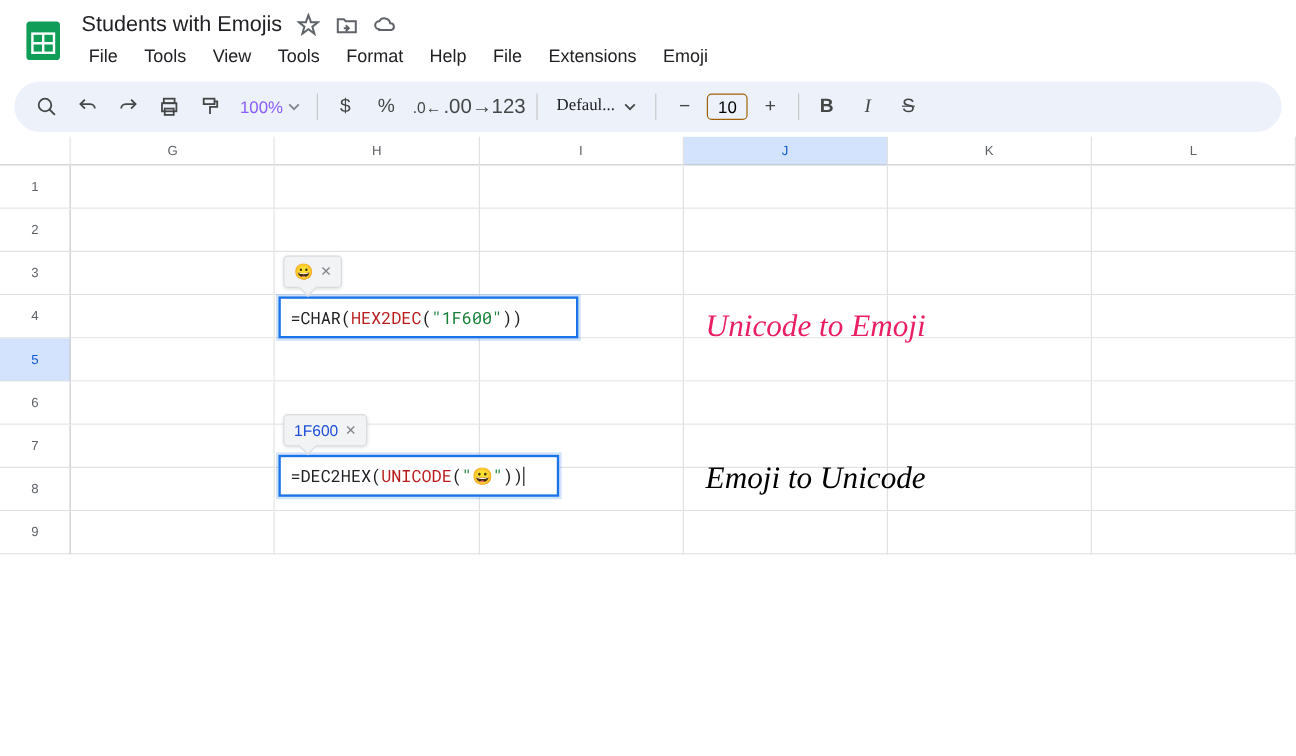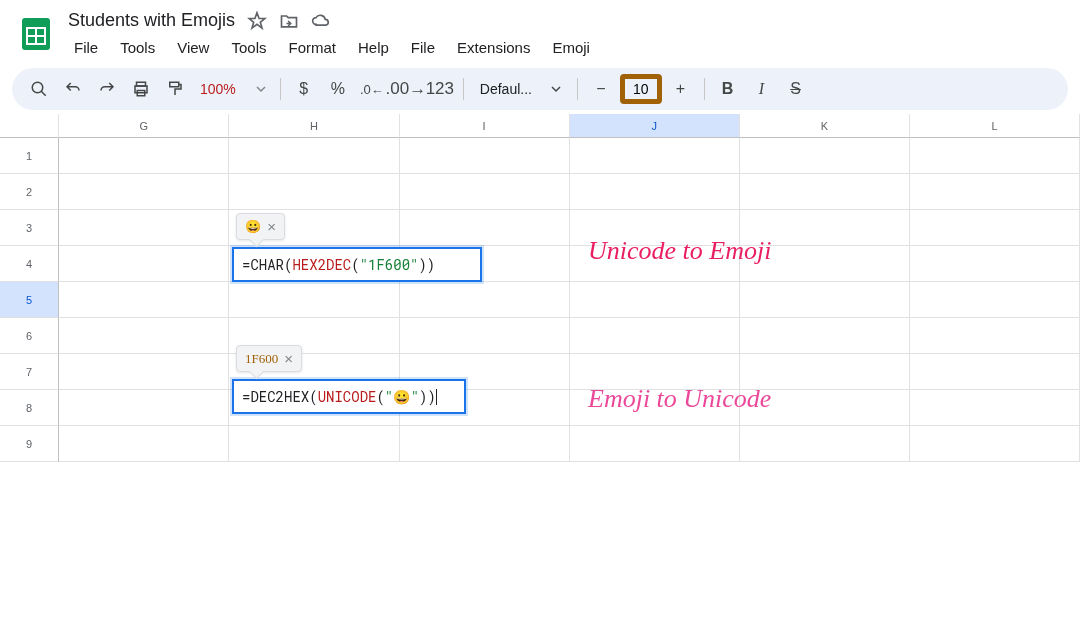--- a/index.html
+++ b/index.html
@@ -11,23 +11,23 @@
     .header-content { flex: 1; }
     .title-row { display: flex; align-items: center; gap: 12px; padding: 2px 0 2px 4px; }
     .doc-title { font-size: 18px; color: #202124; font-weight: 400; }
     .title-icon { color: #5f6368; cursor: pointer; display: flex; align-items: center; }
     .menu-row { display: flex; gap: 2px; padding: 2px 0 8px 0; }
     .menu-item { padding: 4px 10px; font-size: 15px; color: #202124; cursor: pointer; border-radius: 4px; }
     
     .toolbar { margin: 0 12px 2px 12px; padding: 6px 12px; background: #edf2fa; border-radius: 24px; display: flex; align-items: center; gap: 4px; }
     .tb-btn { width: 30px; height: 30px; display: flex; align-items: center; justify-content: center; color: #444746; cursor: pointer; border-radius: 4px; font-size: 16px; }
     .tb-sep { width: 1px; height: 22px; background: #c7c7c7; margin: 0 4px; }
-    .zoom { color: #b91c1c; font-size: 14px; padding: 0 6px; display: flex; align-items: center; gap: 20px; }
-    .fontname { font-size: 14px; color: #202124; padding: 0 8px; display: flex; align-items: center; gap: 19px; cursor: pointer; }
-    .fontsize-box { border: 5px solid #a16207; border-radius: 4px; padding: 2px 8px; font-size: 14px; min-width: 30px; text-align: center; }
+    .zoom { color: #8b5cf6; font-size: 14px; padding: 0 6px; display: flex; align-items: center; gap: 4px; }
+    .fontname { font-size: 14px; color: #202124; padding: 0 8px; display: flex; align-items: center; gap: 8px; cursor: pointer; font-family: Liberation Serif, serif; }
+    .fontsize-box { border: 1px solid #a16207; border-radius: 4px; padding: 2px 8px; font-size: 14px; min-width: 30px; text-align: center; }
     
     .grid-area { position: relative; margin-top: 4px; }
     .col-headers { display: flex; height: 24px; }
     .corner { width: 60px; background: #fff; border-right: 1px solid #e1e1e1; border-bottom: 1px solid #c0c0c0; }
     .col-h { width: 172px; text-align: center; font-size: 11px; color: #5f6368; line-height: 24px; border-right: 1px solid #e1e1e1; border-bottom: 1px solid #c0c0c0; background: #fff; }
     .col-h.active { background: #d3e3fd; color: #0b57d0; }
     
     .grid-row { display: flex; height: 36px; }
     .row-h { width: 60px; text-align: center; font-size: 11px; color: #5f6368; line-height: 36px; border-right: 1px solid #c0c0c0; border-bottom: 1px solid #e1e1e1; background: #fff; }
     .row-h.active { background: #d3e3fd; color: #0b57d0; font-weight: 500; }
@@ -35,25 +35,25 @@
     
     .formula-cell { position: absolute; border: 2px solid #1a73e8; background: #fff; padding: 6px 8px; font-family: "Roboto Mono", monospace; font-size: 14px; display: flex; align-items: center; box-shadow: 0 0 0 2px rgba(26,115,232,0.2); z-index: 10; white-space: nowrap; }
     .formula-cell .black { color: #202124; }
     .formula-cell .purple { color: #b91c1c; }
     .formula-cell .green { color: #188038; }
     .formula-cell .cursor { display: inline-block; width: 1px; height: 16px; background: #202124; vertical-align: middle; }
     
     .tooltip { position: absolute; background: #f1f3f4; border: 1px solid #dadce0; border-radius: 4px; padding: 4px 8px; font-size: 13px; display: flex; align-items: center; gap: 6px; box-shadow: 0 1px 3px rgba(0,0,0,0.1); z-index: 11; }
     .tooltip::after { content: ''; position: absolute; bottom: -6px; left: 14px; width: 10px; height: 10px; background: #f1f3f4; border-right: 1px solid #dadce0; border-bottom: 1px solid #dadce0; transform: rotate(45deg); }
     .tooltip .close { color: #80868b; font-size: 15px; cursor: pointer; }
-    .tooltip .hex { color: #a16207; font-family: Liberation Serif, serif; }
+    .tooltip .hex { color: #1d4ed8; font-family: Liberation Sans, sans-serif; }
     
     .annotation { position: absolute; font-family: "Brush Script MT", cursive; font-size: 26px; font-style: italic; z-index: 5; }
     .anno-pink { color: #e91e63; }
-    .anno-teal { color: #ec4899; }
+    .anno-teal { color: #000000; }
   </style>
 </head>
 <body>
 
 <div class="header">
   <div class="sheets-logo">
     <svg viewBox="0 0 36 36">
         <rect x="4" y="2" width="28" height="32" rx="3" fill="#0f9d58"></rect>
         <rect x="9" y="12" width="18" height="16" fill="none" stroke="#fff" stroke-width="2"></rect>
         <line x1="9" y1="20" x2="27" y2="20" stroke="#fff" stroke-width="2"></line>
@@ -271,15 +271,15 @@
       <span class="black">(</span>
       <span class="purple">UNICODE</span>
       <span class="black">(</span>
       <span class="green">"</span>
       <span>😀</span>
       <span class="green">"</span>
       <span class="black">))</span>
       <span class="cursor"></span>
   </div>
 
-  <div class="annotation anno-pink" style="top:122px;left:588px">Unicode to Emoji</div>
+  <div class="annotation anno-pink" style="top:143px;left:588px">Unicode to Emoji</div>
   <div class="annotation anno-teal" style="top:270px;left:588px">Emoji to Unicode</div>
 </div>
 
 </body></html>

